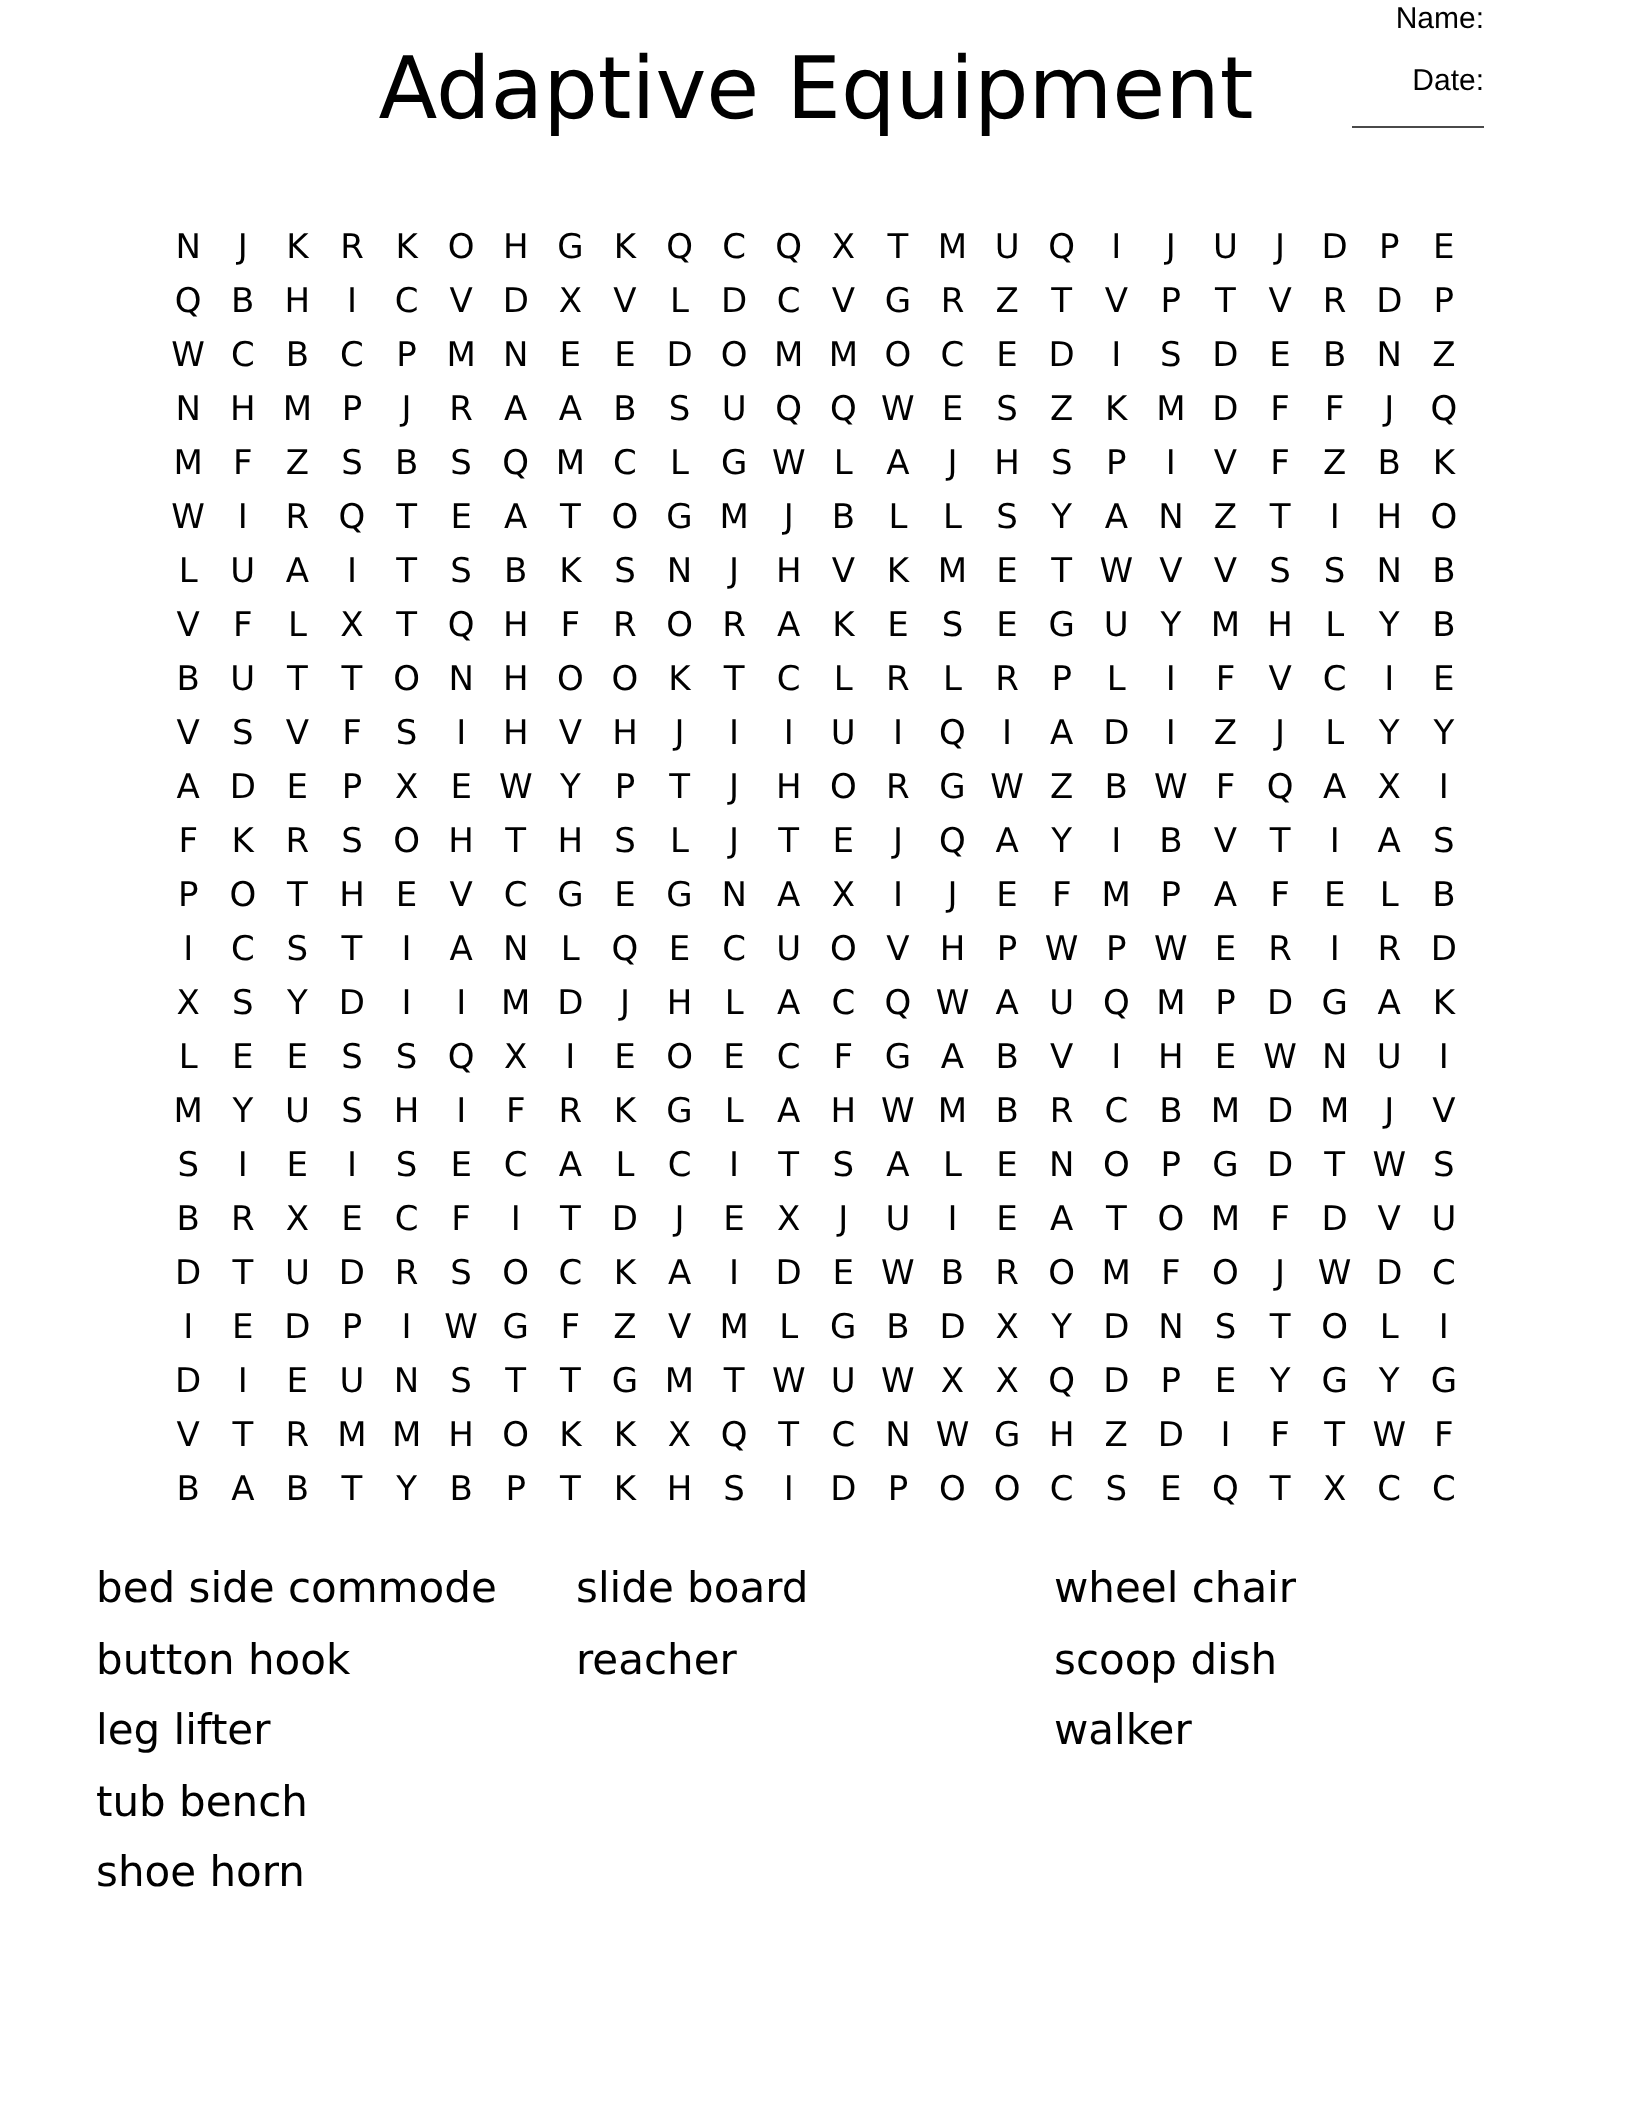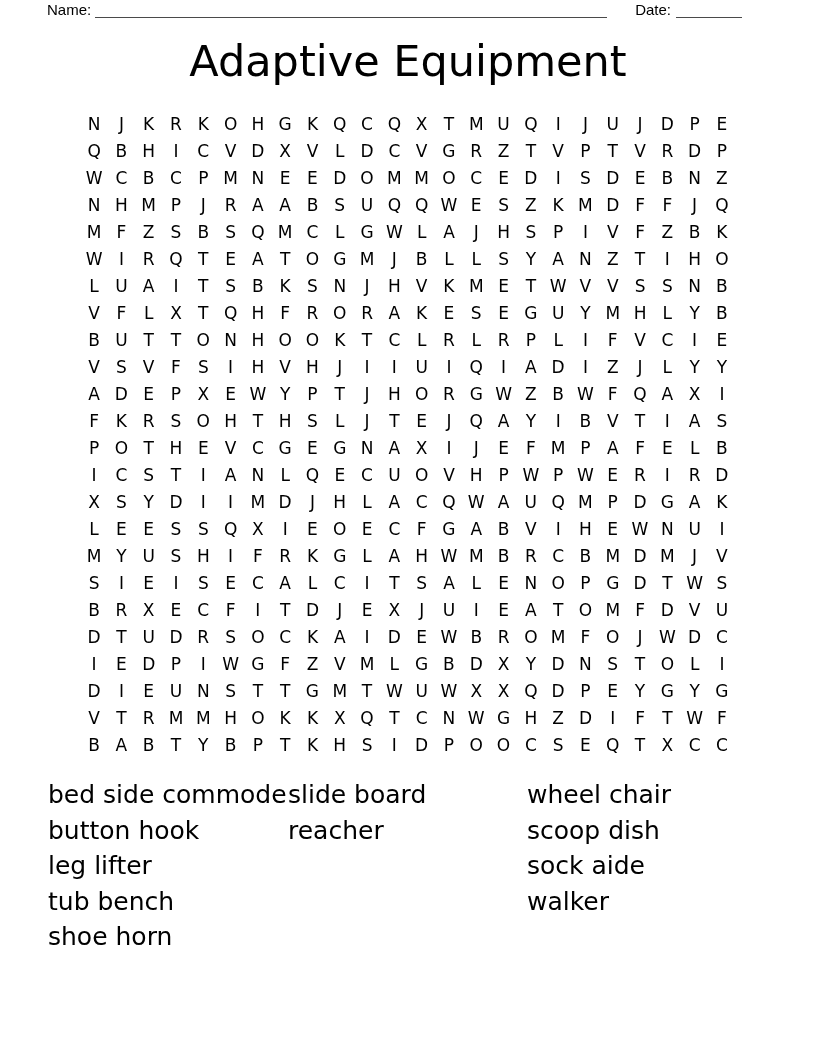--- a/index.html
+++ b/index.html
@@ -10,39 +10,40 @@
     position: relative;
     font-family: "DejaVu Sans", sans-serif;
     color: #000000;
     overflow: hidden;
   }
 
   
   .header-row {
     position: absolute;
     top: 2px;
-    left: 47px;
+    left: 30px;
     right: 74px;
     display: flex;
     align-items: flex-end;
     font-family: "Liberation Sans", sans-serif;
     font-size: 15px;
     line-height: 16px;
+    flex-direction: column;
   }
   .blank-line {
     border-bottom: 1px solid #4a4a4a;
     height: 15px;
   }
   .name-line { flex: 1 1 auto; margin-left: 4px; margin-right: 28px; }
   .date-line { width: 66px; margin-left: 5px; }
 
   
   .title {
     position: absolute;
-    top: 36px;
+    top: 20px;
     left: 0;
     width: 100%;
     text-align: center;
     font-family: "DejaVu Sans", sans-serif;
     font-size: 43px;
     font-weight: normal;
     letter-spacing: 0px;
     color: #000000;
   }
 
@@ -72,21 +73,21 @@
     top: 777px;
     left: 48px;
     right: 40px;
     display: flex;
   }
   .word-col { display: block; }
   .word-col-1 { width: 240px; }
   .word-col-2 { width: 239px; }
   .word-col-3 { flex: 1; }
   .word-item {
-    font-size: 25px;
+    font-size: 21px;
     line-height: 35.6px;
     color: #000000;
     white-space: nowrap;
     font-family: "DejaVu Sans", sans-serif;
   }
 </style>
 </head>
 <body>
 
 <div class="header-row">
@@ -685,16 +686,15 @@
       <div class="word-item">tub bench</div>
       <div class="word-item">shoe horn</div>
     </div>
   <div class="word-col word-col-2">
       <div class="word-item">slide board</div>
       <div class="word-item">reacher</div>
     </div>
   <div class="word-col word-col-3">
       <div class="word-item">wheel chair</div>
       <div class="word-item">scoop dish</div>
-      <div class="word-item">sock aide</div>
       <div class="word-item">walker</div>
     </div>
 </div>
 
 </body></html>

